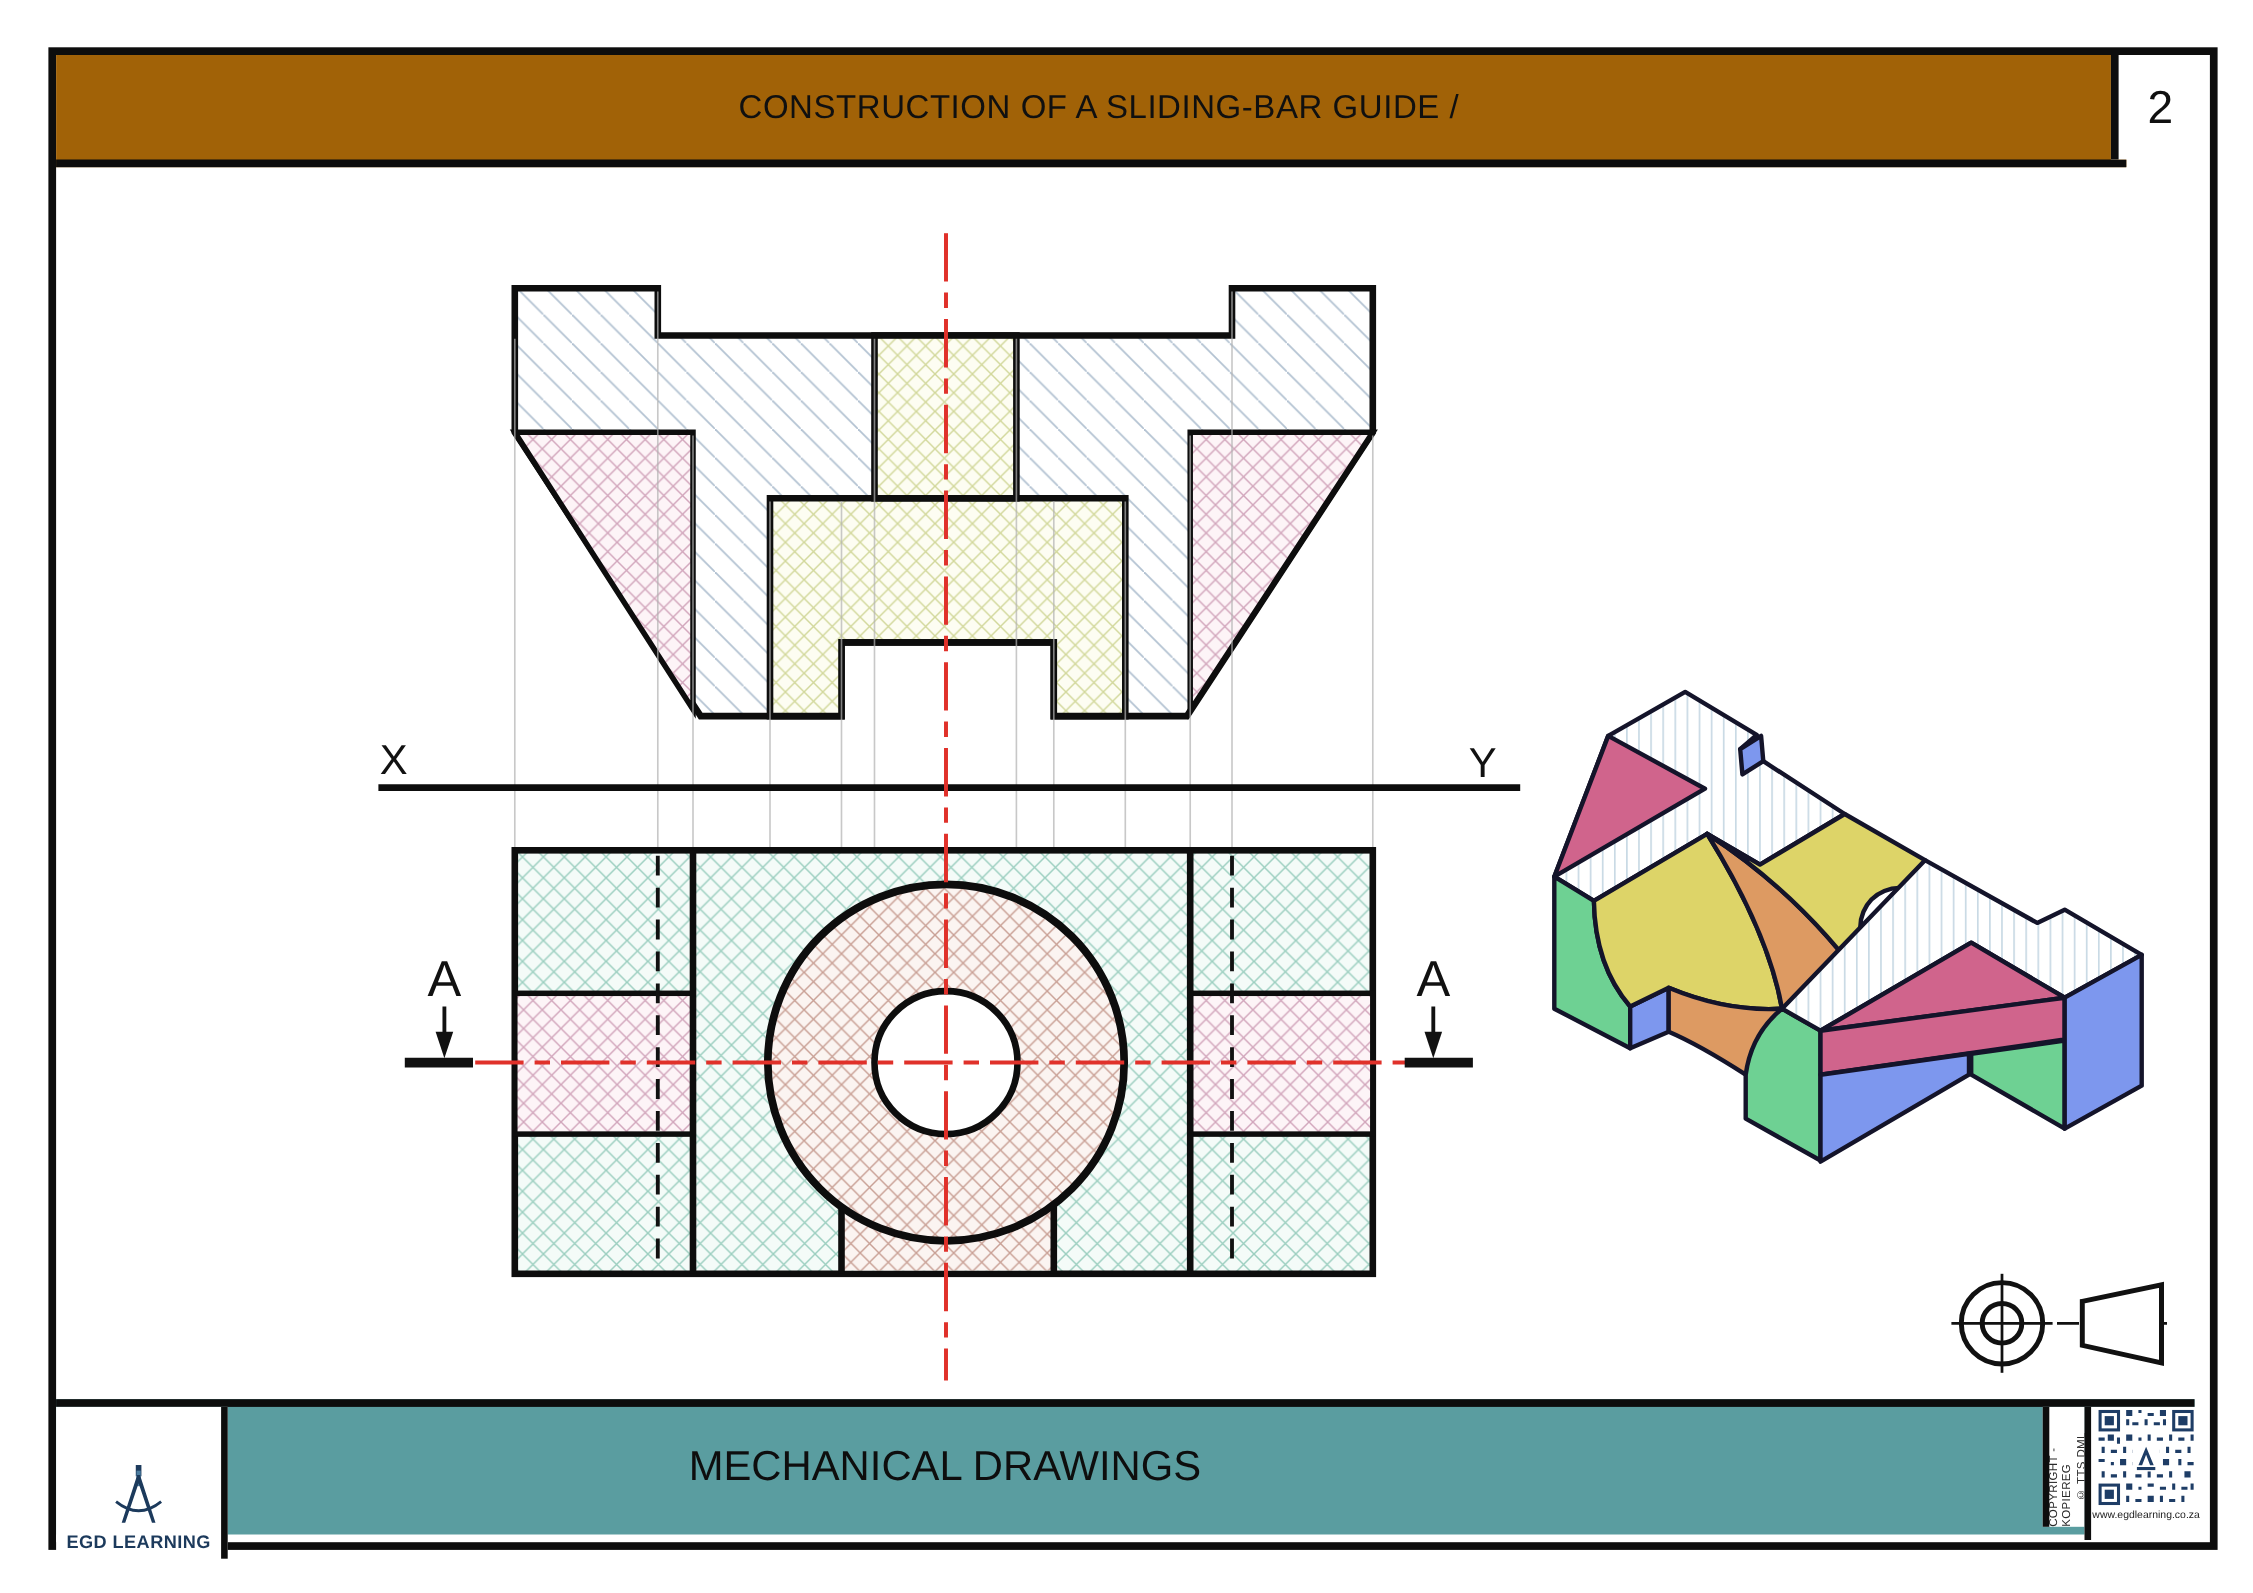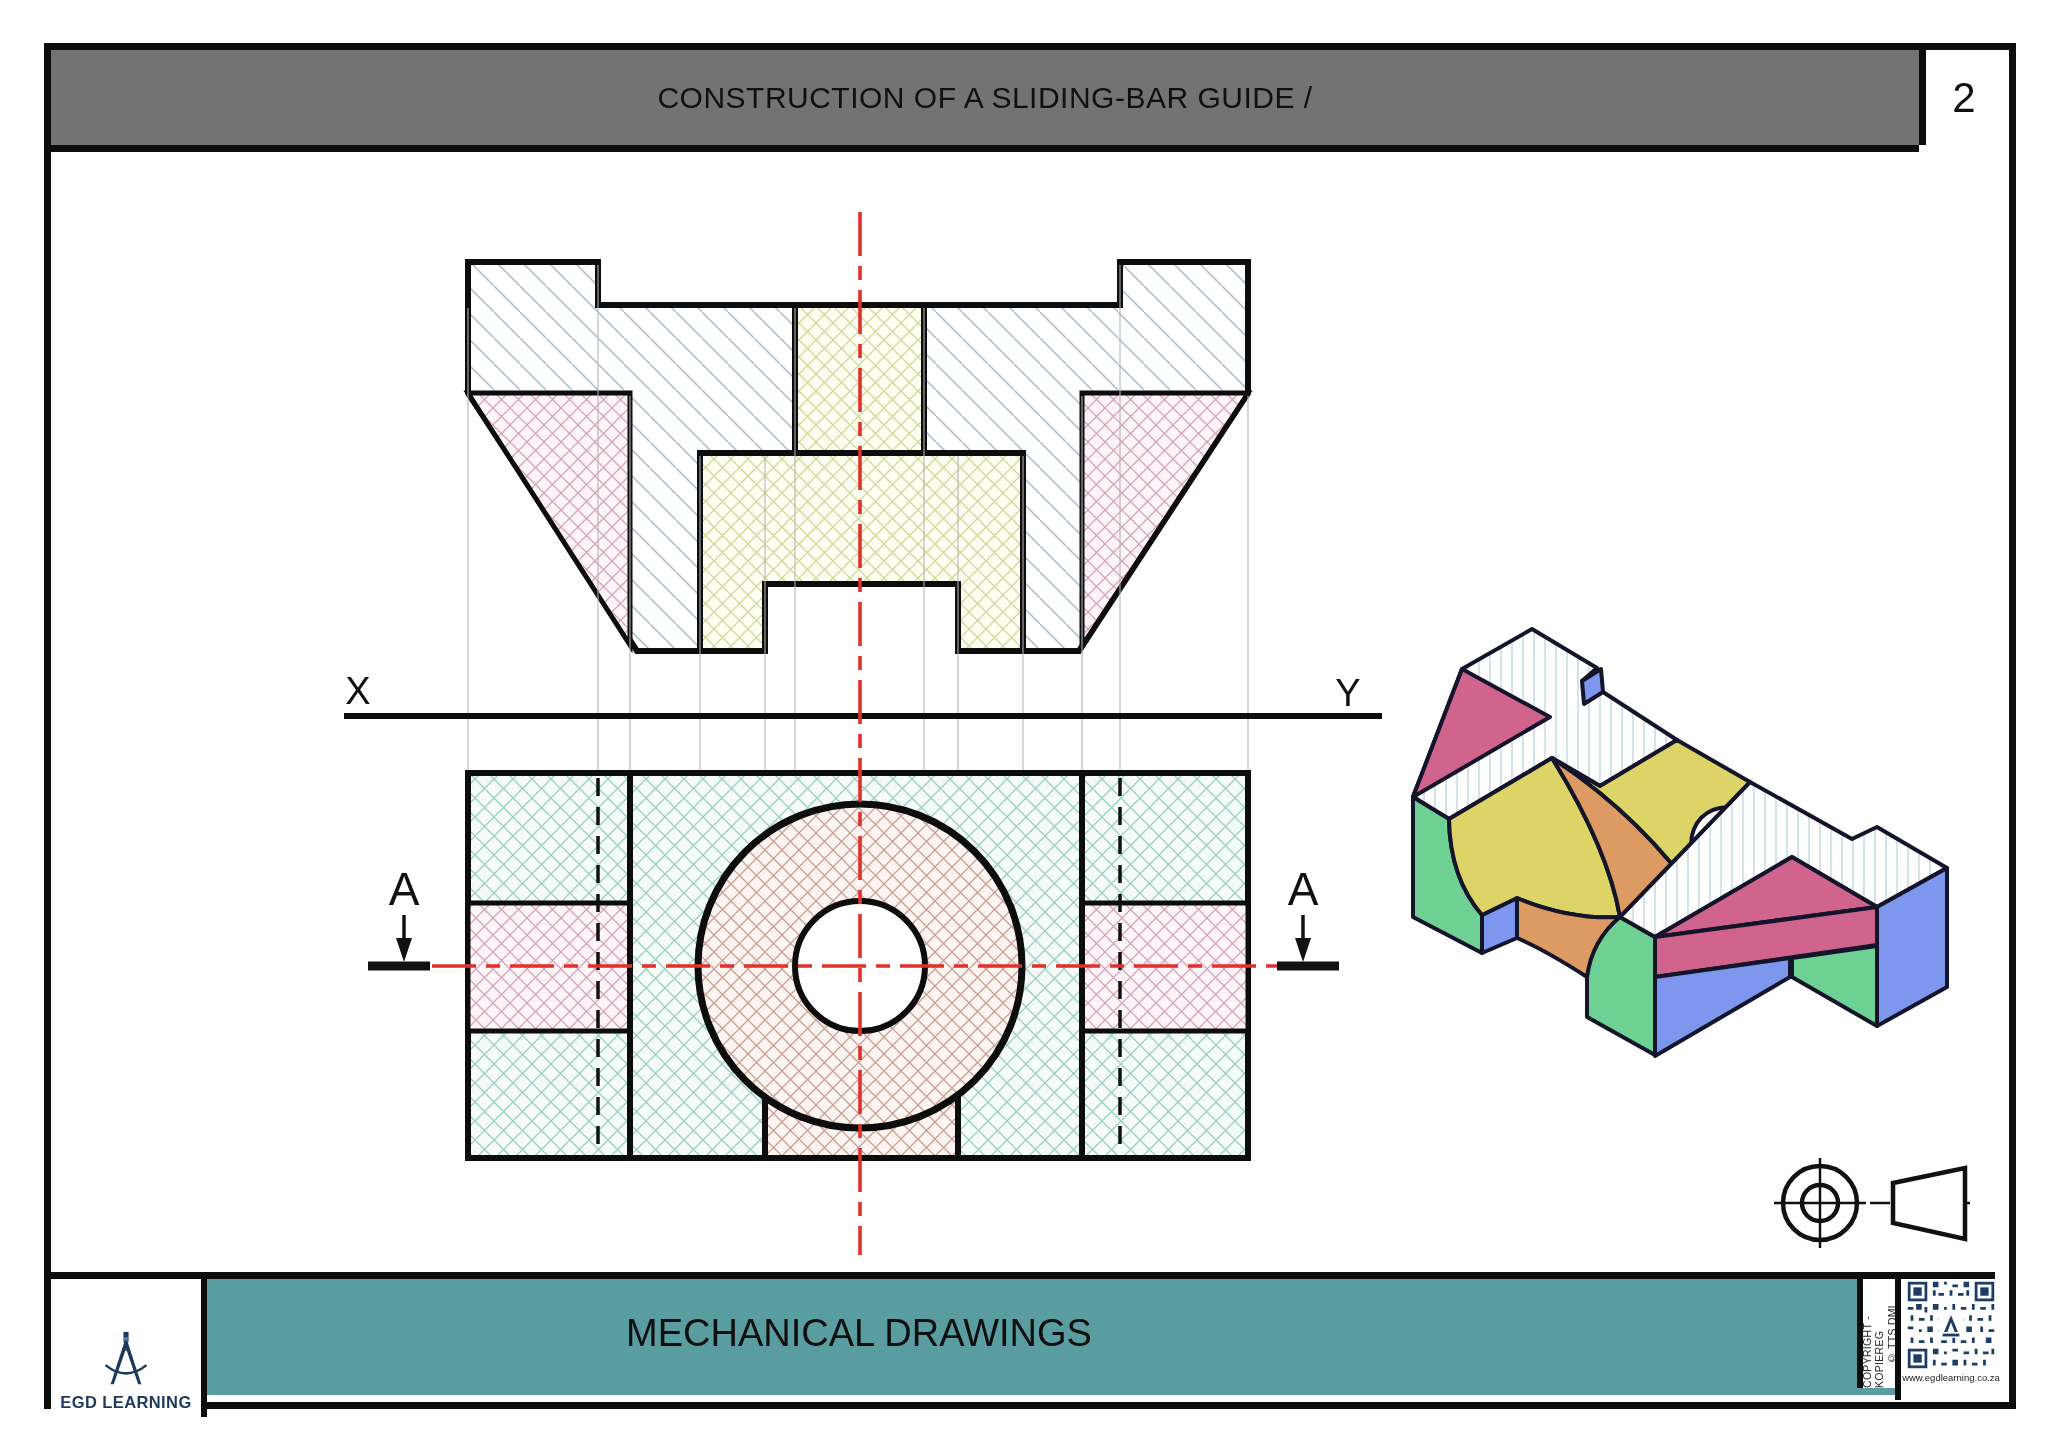--- a/index.html
+++ b/index.html
@@ -1,22 +1,22 @@
 <!DOCTYPE html>
 <html><head>
 <meta charset="utf-8">
 <style>
   html,body{margin:0;padding:0;background:#ffffff;}
   body{width:2048px;height:1448px;position:relative;font-family:"Liberation Sans",sans-serif;overflow:hidden;}
   .abs{position:absolute;}
   
   #frame{left:44px;top:43px;width:1958px;height:1352px;border:7px solid #0d0d0d;pointer-events:none;}
   
-  #header-band{left:51px;top:50px;width:1868px;height:95px;background:#737373;border-bottom:7px solid #0d0d0d;
-    display:flex;flex-direction:column;align-items:center;justify-content:center;line-height:1.32;}
+  #header-band{left:51px;top:50px;width:1868px;height:95px;background:#a16207;border-bottom:7px solid #0d0d0d;
+    display:flex;flex-direction:column;align-items:center;justify-content:center;line-height:1.32;padding-left:14px;}
   #header-band .t{font-size:30px;color:#101010;letter-spacing:.5px;}
   #pagenum-box{left:1919px;top:50px;width:76px;height:95px;background:#fff;border-left:7px solid #0d0d0d;
     display:flex;align-items:center;justify-content:center;font-size:42px;color:#101010;}
   
   #footer-band{left:51px;top:1272px;width:1944px;height:116px;background:#5A9DA0;border-top:7px solid #0d0d0d;}
   #logo-box{left:51px;top:1279px;width:150px;height:138px;background:#fff;border-right:6px solid #0d0d0d;
     display:flex;flex-direction:column;align-items:center;justify-content:flex-end;}
   #logo-box .logo-text{font-size:16.5px;font-weight:bold;color:#1c3a5c;letter-spacing:.4px;margin-bottom:5px;}
   #footer-title{left:201px;top:1279px;width:1316px;height:109px;display:flex;flex-direction:column;align-items:center;justify-content:center;line-height:1.3;}
   #footer-title .t{font-size:38px;color:#0e0e0e;}

